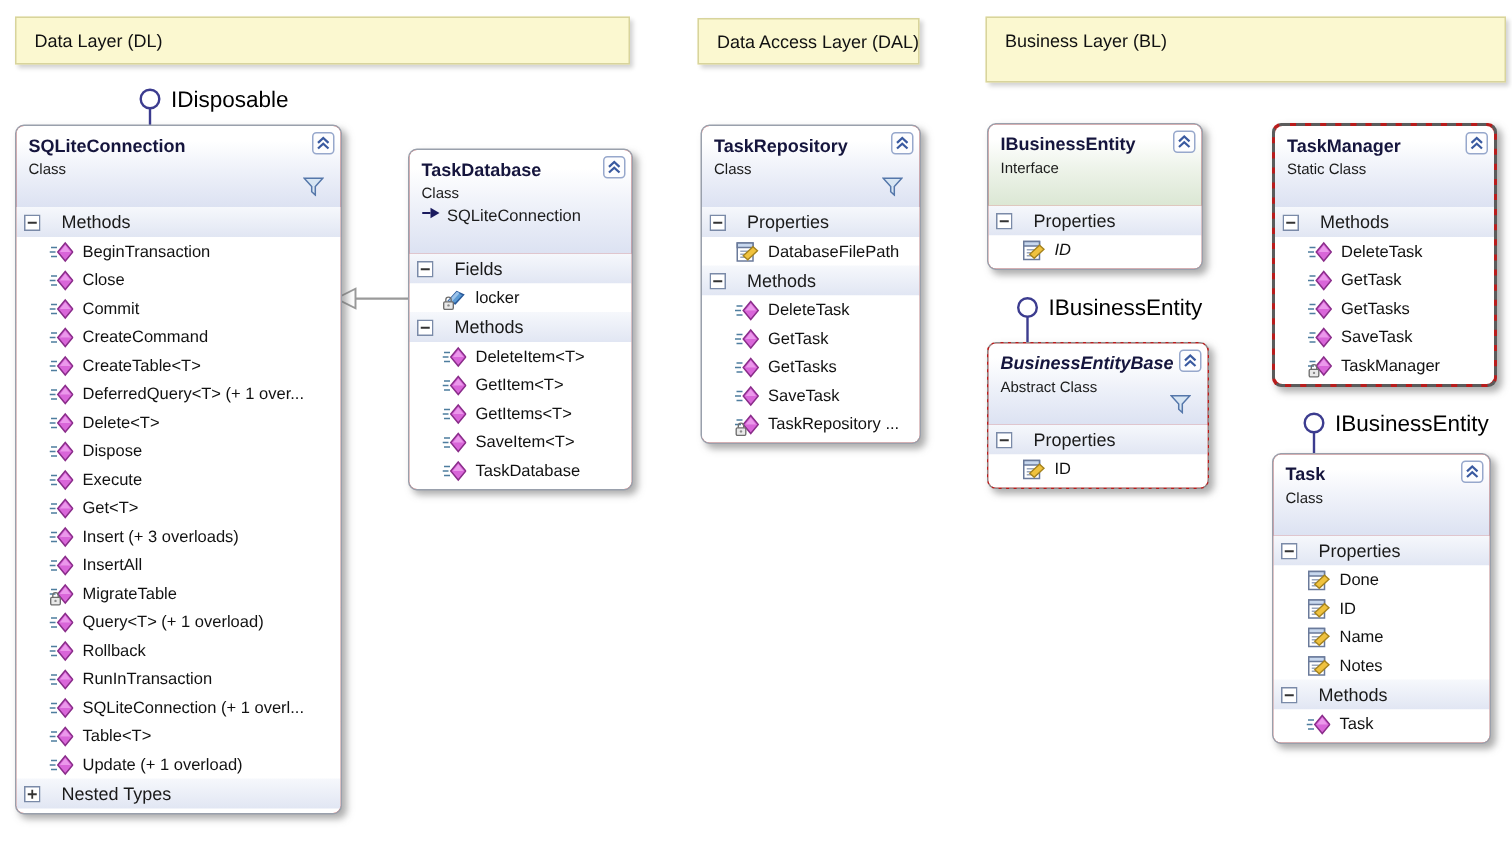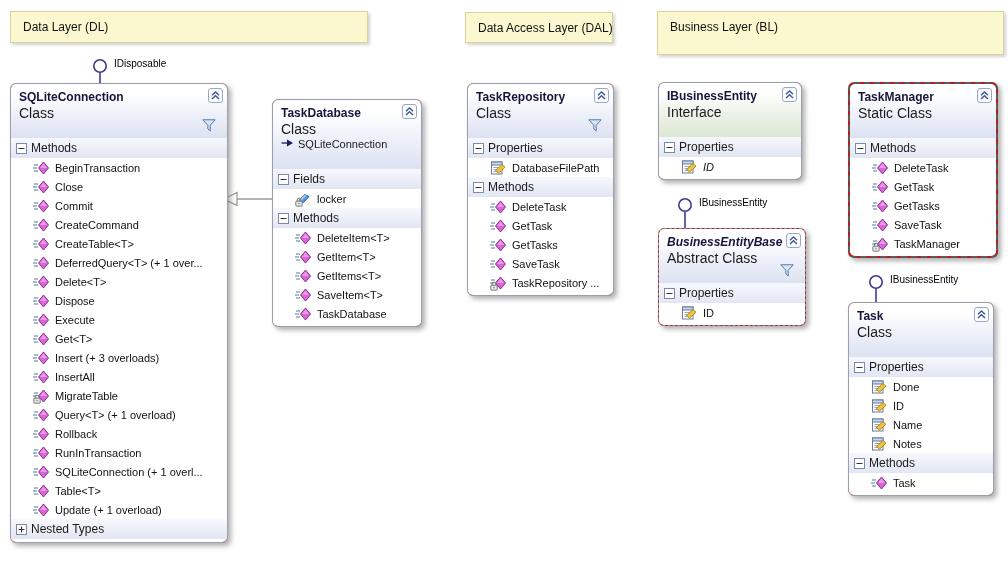--- a/index.html
+++ b/index.html
@@ -6,54 +6,54 @@
   #canvas { position:relative; width:1008px; height:572px; background:#ffffff; overflow:hidden; }
 
   .note {
     position:absolute; box-sizing:border-box;
     background:var(--note-bg,#fbf8d0); border:1px solid var(--note-border,#d8d49c);
     box-shadow:2px 2px 3px rgba(0,0,0,0.18);
     font-size:12px; color:#111; padding:8px 6px 0 12px; white-space:nowrap;
   }
 
   .overlay { position:absolute; left:0; top:0; width:1008px; height:572px; pointer-events:none; z-index:0; }
-  .lollipop-label { position:absolute; font-size:10px; color:#000; z-index:2; white-space:nowrap; }
+  .lollipop-label { position:absolute; font-size:15px; color:#000; z-index:2; white-space:nowrap; }
 
   .classbox {
     position:absolute; box-sizing:border-box; z-index:1;
     background:#b91c1c; border:1px solid #99a0ac; border-radius:6px;
     box-shadow:3px 3px 5px rgba(110,110,110,0.55);
   }
   .classbox.abstract { border:1px dashed #8a8a8a; }
   .classbox.static   { border:2px dashed #5b5b5b; }
 
   .box-header {
     position:relative; border-radius:5px 5px 0 0;
     padding:5px 6px 0 8px;
     background:linear-gradient(180deg,#ffffff 18%,#eef1f9 55%,var(--hdr-class,#dce2f2) 100%);
   }
   .classbox.interface .box-header {
     background:linear-gradient(180deg,#ffffff 18%,#edf3e9 55%,var(--hdr-iface,#dbe7d4) 100%);
   }
   .box-title { display:block; font-size:12px; font-weight:bold; color:#15153d; line-height:17px; white-space:nowrap; }
   .box-title.italic { font-style:italic; }
-  .box-sub { display:block; font-size:14px; color:#1b1b1b; line-height:15px; }
+  .box-sub { display:block; font-size:10px; color:#1b1b1b; line-height:15px; }
   .base-row { display:flex; align-items:center; gap:4px; font-size:11px; color:#1b1b1b; line-height:15px; }
   .filter-row { position:relative; height:17px; }
   .funnel { position:absolute; right:5px; bottom:2px; }
 
   .collapse-btn {
     position:absolute; top:4px; right:4px; width:15px; height:15px;
     border:1px solid #97a8cc; border-radius:3px; background:#fdfdfe;
     display:flex; align-items:center; justify-content:center; padding:0;
   }
 
   .box-body { border-radius:0 0 5px 5px; overflow:hidden; padding-bottom:3px; background:#fff; }
   .section-bar {
-    display:flex; align-items:center; gap:4px; height:20px; padding-left:5px;
+    display:flex; align-items:center; gap:14px; height:20px; padding-left:5px;
     background:linear-gradient(180deg,#f6f8fc,#e1e6f3);
     font-size:12px; color:#1a1a1a; white-space:nowrap;
   }
   .member-row { display:flex; align-items:center; gap:6px; height:19px; padding-left:22px; background:#fff; font-size:11px; color:#111; white-space:nowrap; }
   .member-label.italic { font-style:italic; }
   .icon-wrap { display:inline-flex; width:16px; height:16px; flex:0 0 16px; }
 </style>
 </head>
 <body>
 
@@ -72,21 +72,21 @@
         <circle cx="685" cy="205" r="6.2" fill="#ffffff" stroke="#3c3c8f" stroke-width="1.6"></circle>
       </g>
       <g>
         <line x1="876" y1="288.5" x2="876" y2="303" stroke="#3c3c8f" stroke-width="1.6"></line>
         <circle cx="876" cy="282" r="6.2" fill="#ffffff" stroke="#3c3c8f" stroke-width="1.6"></circle>
       </g>
     </svg>
     <span class="lollipop-label" style="left: 114px; top: 58px;">IDisposable</span>
     <span class="lollipop-label" style="left: 699px; top: 197px;">IBusinessEntity</span>
     <span class="lollipop-label" style="left: 890px; top: 274px;">IBusinessEntity</span>
-    <div class="note" style="left: 10px; top: 11px; width: 358px; height: 32px;">Data Layer (DL)</div>
+    <div class="note" style="left: 10px; top: 11px; width: 410px; height: 32px;">Data Layer (DL)</div>
     <div class="note" style="left: 465px; top: 12px; width: 148px; height: 31px;">Data Access Layer (DAL)</div>
     <div class="note" style="left: 657px; top: 11px; width: 347px; height: 44px;">Business Layer (BL)</div>
     <div class="classbox" style="left: 10px; top: 83px; width: 218px;">
       <div class="box-header">
         <button class="collapse-btn">
           <svg width="13" height="13" viewBox="0 0 13 13">
             <path d="M3 6.2 L6.5 3 L10 6.2" fill="none" stroke="#3a5aa0" stroke-width="1.5"></path>
             <path d="M3 10 L6.5 6.8 L10 10" fill="none" stroke="#3a5aa0" stroke-width="1.5"></path>
           </svg>
         </button>

